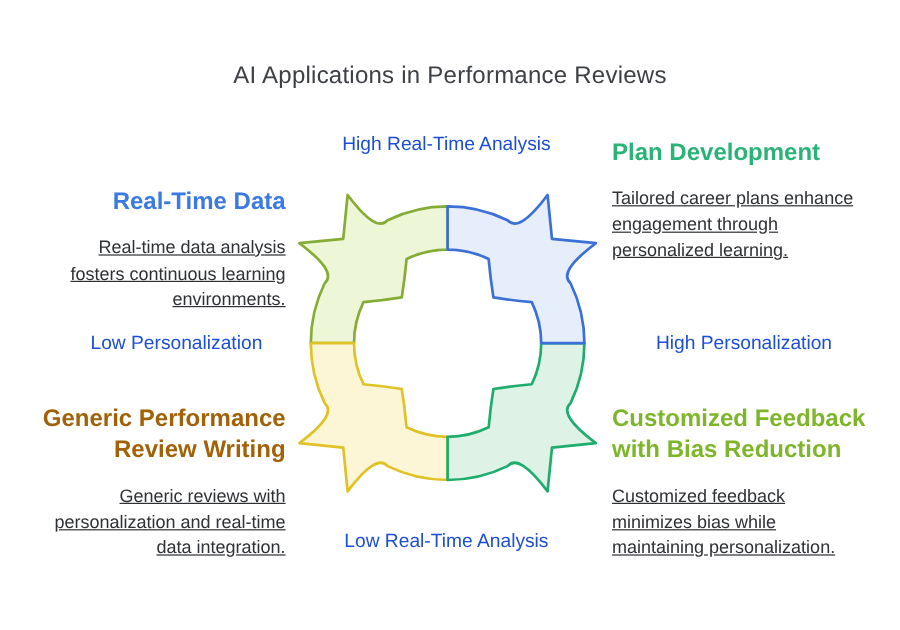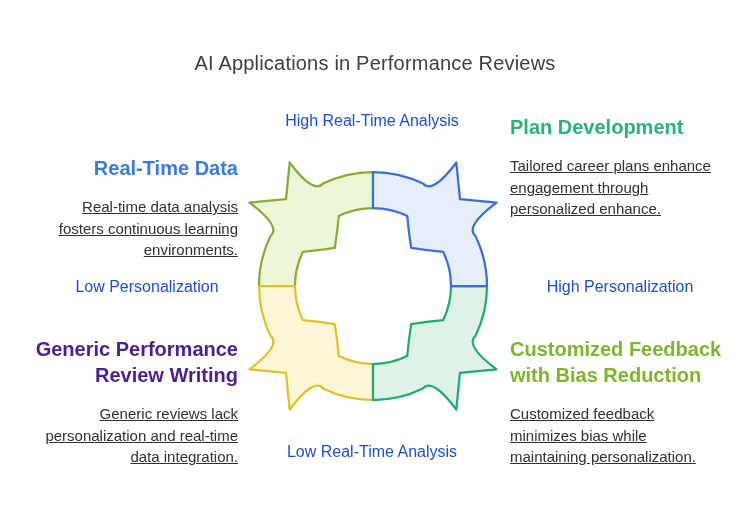--- a/index.html
+++ b/index.html
@@ -46,31 +46,31 @@
     </div>
   </div>
 
   <div class="quadrant q-tr">
     <div class="q-heading" style="color: rgb(41, 179, 119);">
       <div>Plan Development</div>
     </div>
     <div class="q-body">
       <div>Tailored career plans enhance</div>
       <div>engagement through</div>
-      <div>personalized enhance.</div>
+      <div>personalized learning.</div>
     </div>
   </div>
 
   <div class="quadrant q-bl">
-    <div class="q-heading" style="color: #4c1d95;">
+    <div class="q-heading" style="color: #a16207;">
       <div>Generic Performance</div>
       <div>Review Writing</div>
     </div>
     <div class="q-body">
-      <div>Generic reviews lack</div>
+      <div>Generic reviews with</div>
       <div>personalization and real-time</div>
       <div>data integration.</div>
     </div>
   </div>
 
   <div class="quadrant q-br">
     <div class="q-heading" style="color: rgb(127, 181, 42);">
       <div>Customized Feedback</div>
       <div>with Bias Reduction</div>
     </div>

